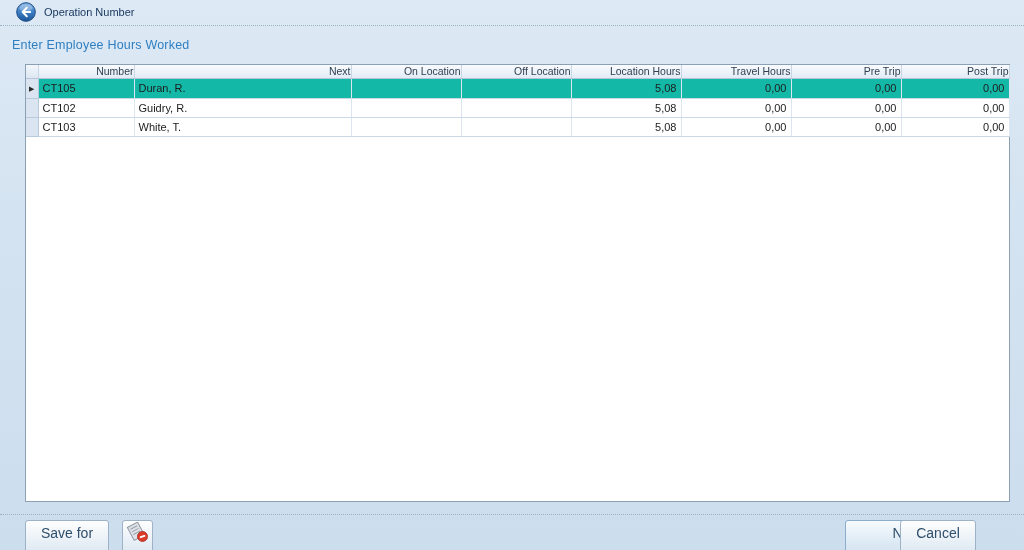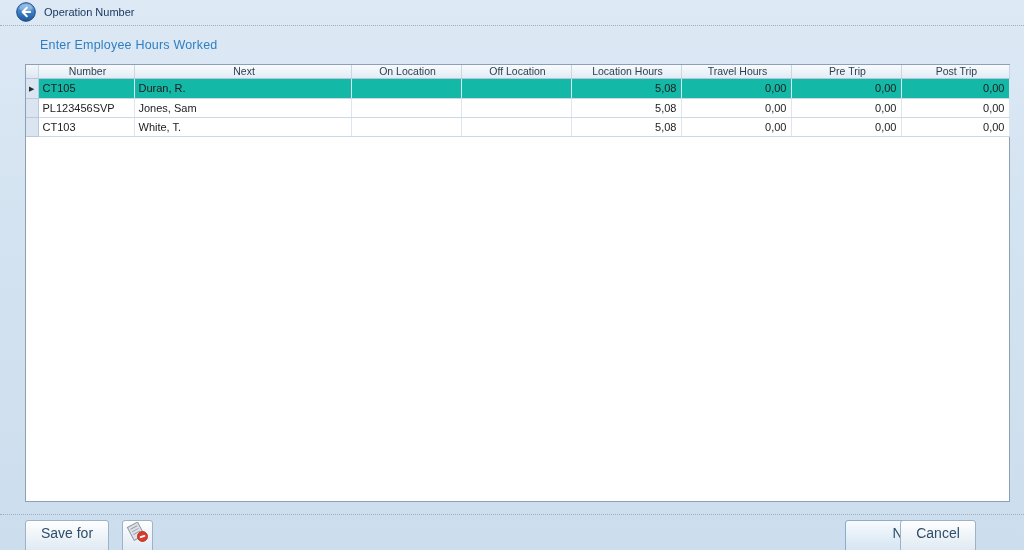--- a/index.html
+++ b/index.html
@@ -8,29 +8,29 @@
     background:linear-gradient(180deg,#dde9f5 0%,#d4e3f1 40%,#ccdded 100%);
     font-family:"Liberation Sans",sans-serif;
     -webkit-font-smoothing:antialiased;
   }
   .rule{position:absolute;left:0;width:1024px;height:0;border-top:1px dotted #9db1c5;}
   .rule.top{top:25px;}
   .rule.bottom{top:514px;}
 
   .back-btn{position:absolute;left:16px;top:2px;width:20px;height:20px;cursor:pointer;}
   .app-title{position:absolute;left:44px;top:6px;font-size:11px;color:#17365d;}
-  .page-heading{position:absolute;left:40px;top:38px;font-size:12.5px;color:#2e7fc2;letter-spacing:.2px;}
+  .page-heading{position:absolute;left:12px;top:38px;font-size:12.5px;color:#2e7fc2;letter-spacing:.2px;}
 
   .grid{
     position:absolute;left:25px;top:64px;width:985px;height:438px;box-sizing:border-box;
     background:#ffffff;border:1px solid #8ba0b5;
   }
   table{border-collapse:collapse;table-layout:fixed;width:983px;}
   th{
-    height:13px;font-size:10.5px;font-weight:normal;text-align:center;
+    height:13px;font-size:10.5px;font-weight:normal;text-align:right;
     padding:0 0 0 3px;color:#2f3f50;
     background:linear-gradient(180deg,#f9fbfd,#e2ebf5);
     border-right:1px solid #c9d6e4;border-bottom:1px solid #b6c6d8;
     overflow:hidden;white-space:nowrap;box-sizing:border-box;
   }
   th.sel{padding:0;background:linear-gradient(180deg,#f3f7fb,#dde7f2);}
   td{
     height:19px;font-size:11px;color:#1c1c1c;padding:0 0 0 4px;
     border-right:1px solid #dde6f0;border-bottom:1px solid #ccd8e6;
     white-space:nowrap;overflow:hidden;box-sizing:border-box;background:#ffffff;
@@ -114,22 +114,22 @@
         <td>Duran, R.</td>
         <td></td>
         <td></td>
         <td class="num">5,08</td>
         <td class="num">0,00</td>
         <td class="num">0,00</td>
         <td class="num">0,00</td>
       </tr>
       <tr>
         <td class="sel"></td>
-        <td>PL123456SVP</td>
-        <td>Jones, Sam</td>
+        <td>CT102</td>
+        <td>Guidry, R.</td>
         <td></td>
         <td></td>
         <td class="num">5,08</td>
         <td class="num">0,00</td>
         <td class="num">0,00</td>
         <td class="num">0,00</td>
       </tr>
       <tr>
         <td class="sel"></td>
         <td>CT103</td>

